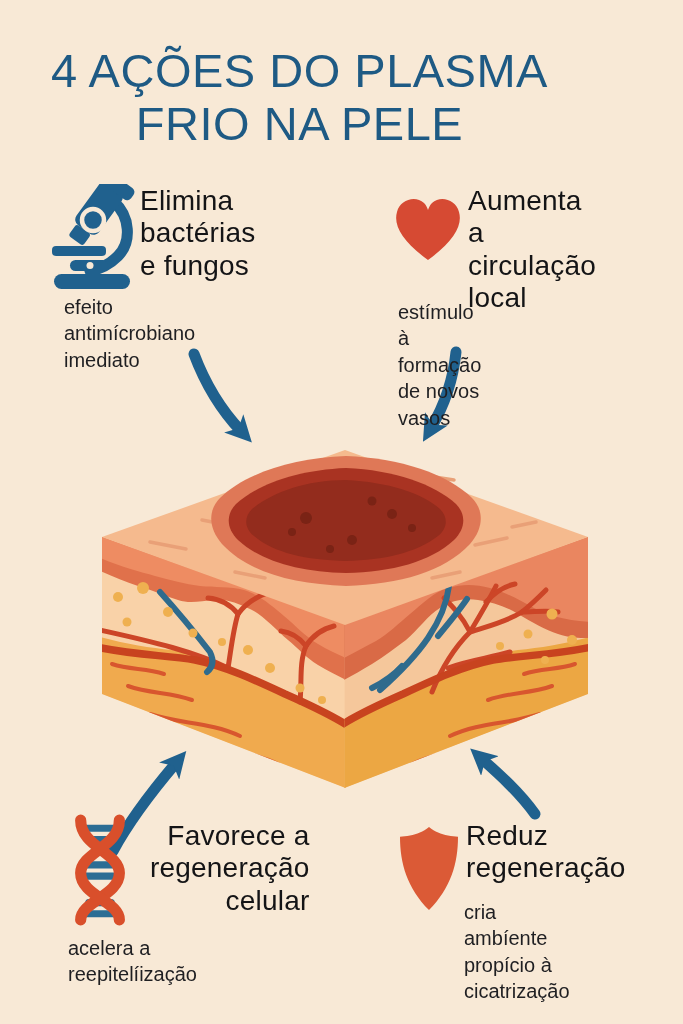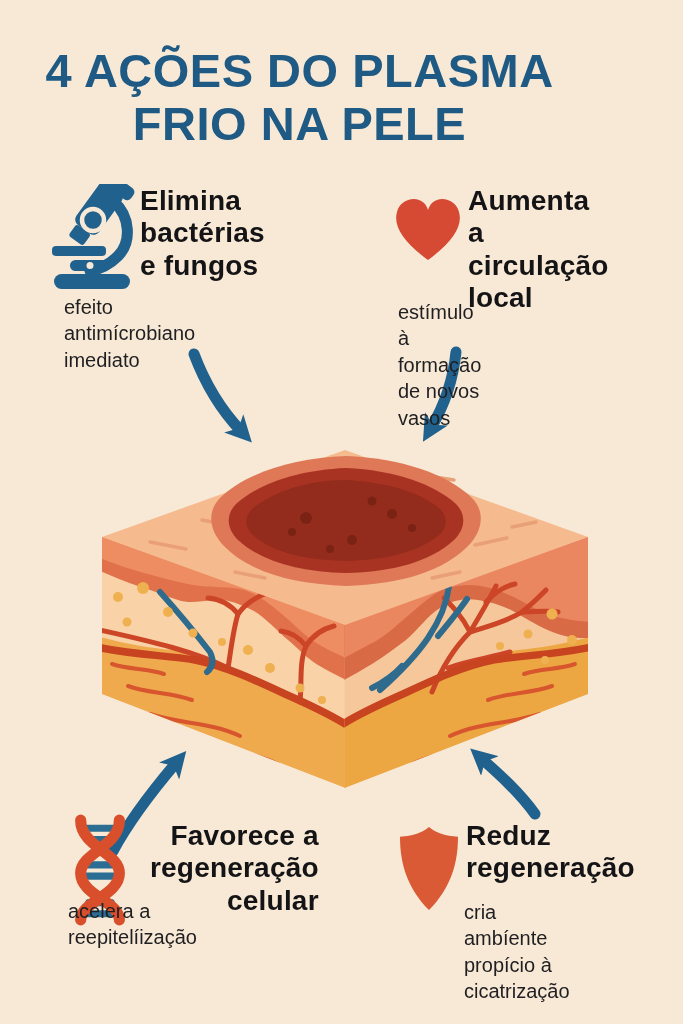--- a/index.html
+++ b/index.html
@@ -4,42 +4,42 @@
 <style>
   html,body{margin:0;padding:0;background:#d8d0c4;}
   .page{
     position:relative;width:683px;height:1024px;margin:0 auto;
     background:#f8e9d6;overflow:hidden;
     font-family:"Liberation Sans",sans-serif;color:#1b1b1d;
   }
   .art{position:absolute;left:0;top:0;width:683px;height:1024px;pointer-events:none;}
   .title{
     position:absolute;left:0;top:44px;width:599px;margin:0;text-align:center;
-    font-size:47px;font-weight:700;line-height:1.13;letter-spacing:.5px;
+    font-size:47px;font-weight:400;line-height:1.13;letter-spacing:.5px;
     color:#1e5a84;white-space:pre-line;
   }
   .card{position:absolute;}
   .card h2{
-    margin:0;font-size:28px;font-weight:700;line-height:1.16;
+    margin:0;font-size:28px;font-weight:400;line-height:1.16;
     letter-spacing:.2px;color:#141416;white-space:pre-line;
   }
   .card p{
     margin:0;font-size:20px;font-weight:400;line-height:1.32;
     color:#1f1f22;white-space:pre-line;
   }
   .icon{position:absolute;display:block;}
   .pos-tl-icon{left:50px;top:184px;}
   .pos-tl-title{left:140px;top:185px;}
   .pos-tl-desc{left:64px;top:294px;}
   .pos-tr-icon{left:388px;top:190px;}
   .pos-tr-title{left:468px;top:185px;}
   .pos-tr-desc{left:398px;top:299px;}
   .pos-bl-icon{left:56px;top:812px;}
   .pos-bl-title{left:150px;top:820px;text-align:right;}
-  .pos-bl-desc{left:68px;top:898px;}
+  .pos-bl-desc{left:68px;top:935px;}
   .pos-br-icon{left:390px;top:822px;}
   .pos-br-title{left:466px;top:820px;}
   .pos-br-desc{left:464px;top:899px;}
 </style>
 </head>
 <body>
 
 <main class="page">
 
   <svg class="art" viewBox="0 0 683 1024" aria-hidden="true">

